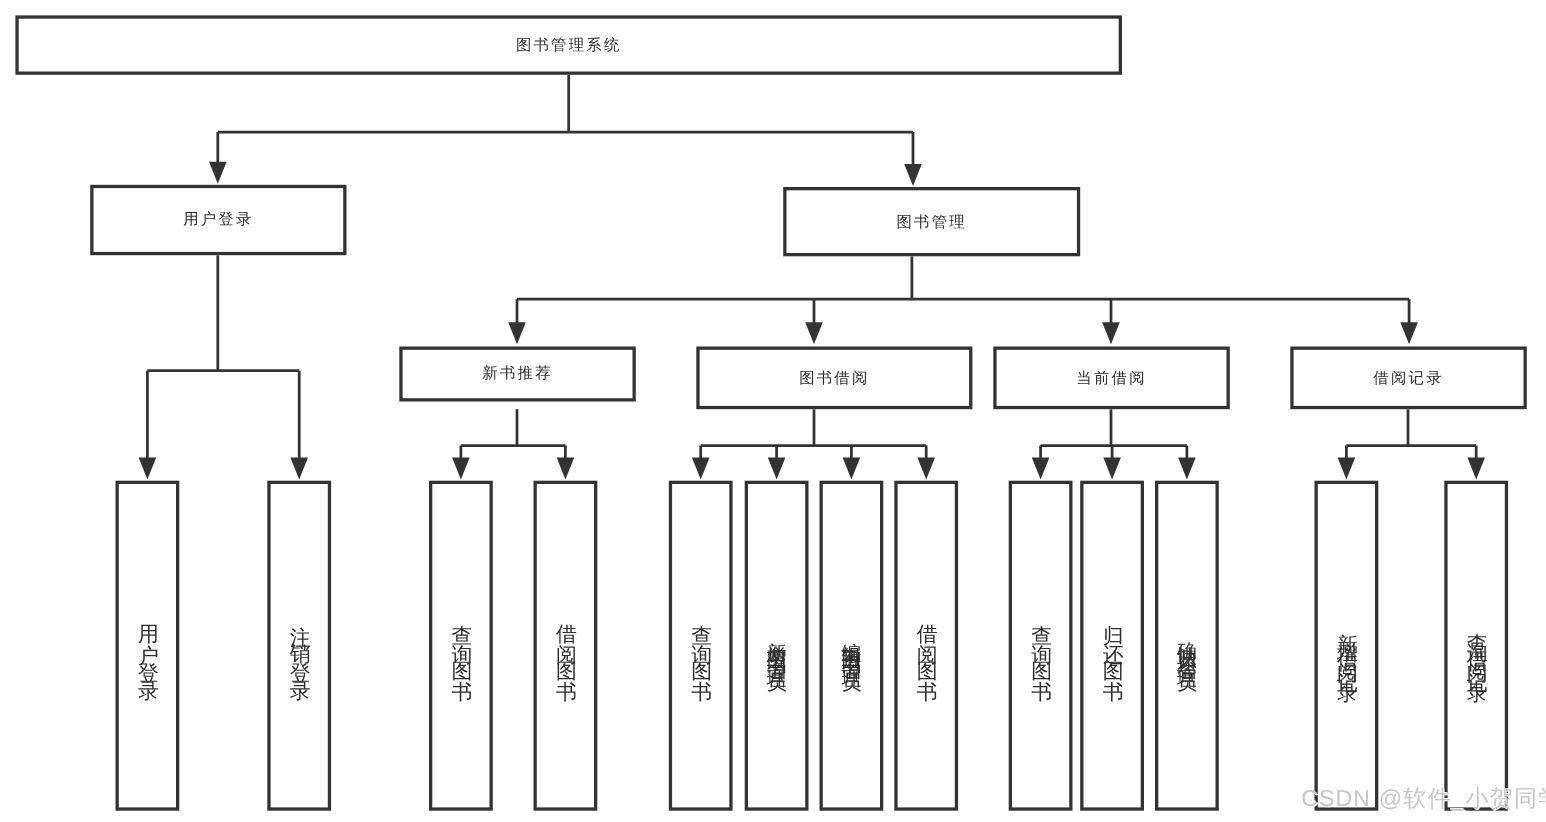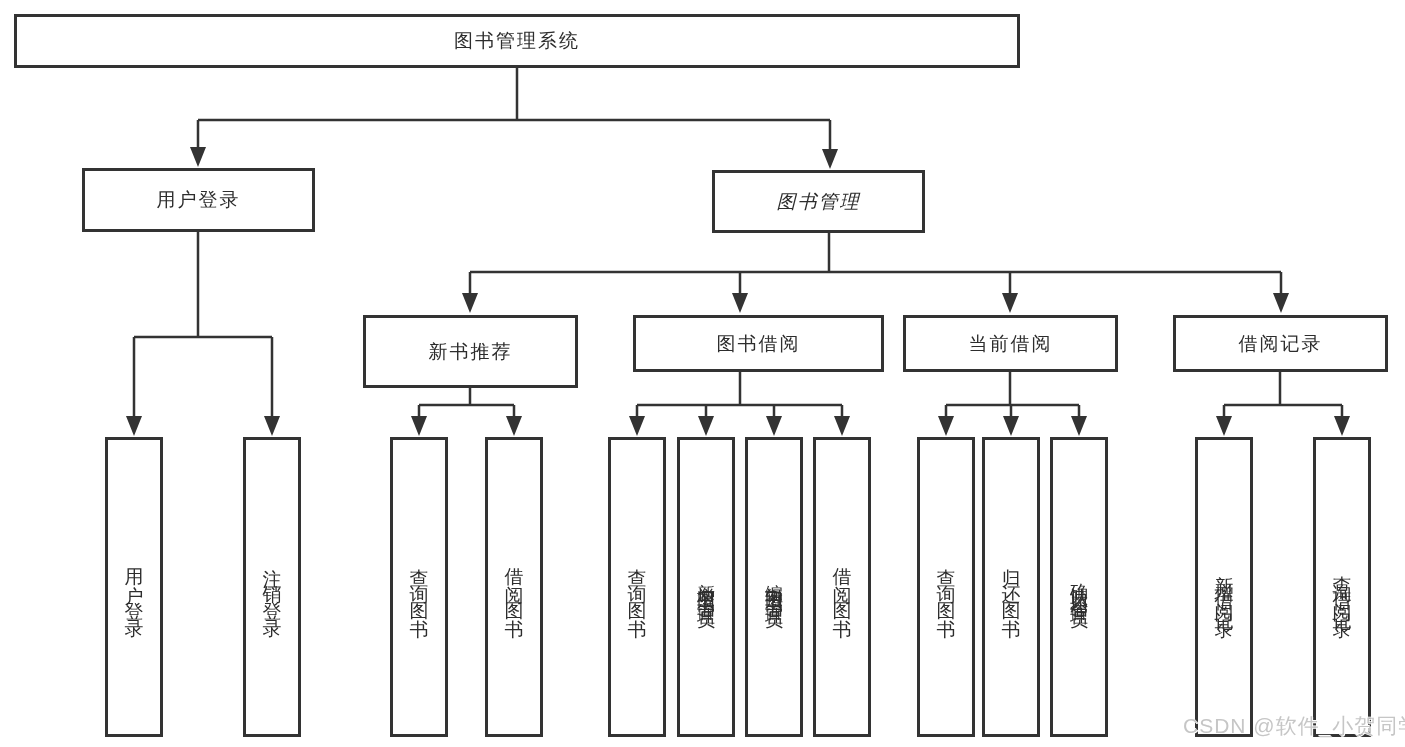--- a/index.html
+++ b/index.html
@@ -25,21 +25,21 @@
   .box {
     position: absolute;
     box-sizing: border-box;
     background: #ffffff;
     border: 3px solid #333333;
     display: flex;
     align-items: center;
     justify-content: center;
     color: #2d2d2d;
     z-index: 2;
-    font-size: 19px;
+    font-size: 14px;
     letter-spacing: 2px;
     white-space: nowrap;
   }
   .leaf {
     position: absolute;
     box-sizing: border-box;
     background: #ffffff;
     border: 3px solid #333333;
     width: 58px;
     height: 300px;
@@ -53,22 +53,22 @@
     z-index: 2;
     white-space: nowrap;
   }
   .leaf-short { font-size: 19px; letter-spacing: 17px; }
   .leaf-mid   { font-size: 19px; letter-spacing: 9px;  }
   .leaf-long  { font-size: 18px; letter-spacing: 4px;  }
 
   
   .n-root   { left: 14px;   top: 14px;  width: 1006px; height: 54px; }
   .n-login  { left: 82px;   top: 168px; width: 233px;  height: 64px; }
-  .n-mgmt   { left: 712px;  top: 170px; width: 213px;  height: 63px; font-style: italic; }
-  .n-l3-1   { left: 363px;  top: 315px; width: 215px;  height: 73px; }
+  .n-mgmt   { left: 712px;  top: 170px; width: 270px;  height: 63px; }
+  .n-l3-1   { left: 363px;  top: 315px; width: 215px;  height: 50px; }
   .n-l3-2   { left: 633px;  top: 315px; width: 251px;  height: 57px; }
   .n-l3-3   { left: 903px;  top: 315px; width: 215px;  height: 57px; }
   .n-l3-4   { left: 1173px; top: 315px; width: 215px;  height: 57px; }
 
   .lf-1  { left: 105px;  }
   .lf-2  { left: 243px;  }
   .lf-3  { left: 390px;  }
   .lf-4  { left: 485px;  }
   .lf-5  { left: 608px;  }
   .lf-6  { left: 677px;  }

